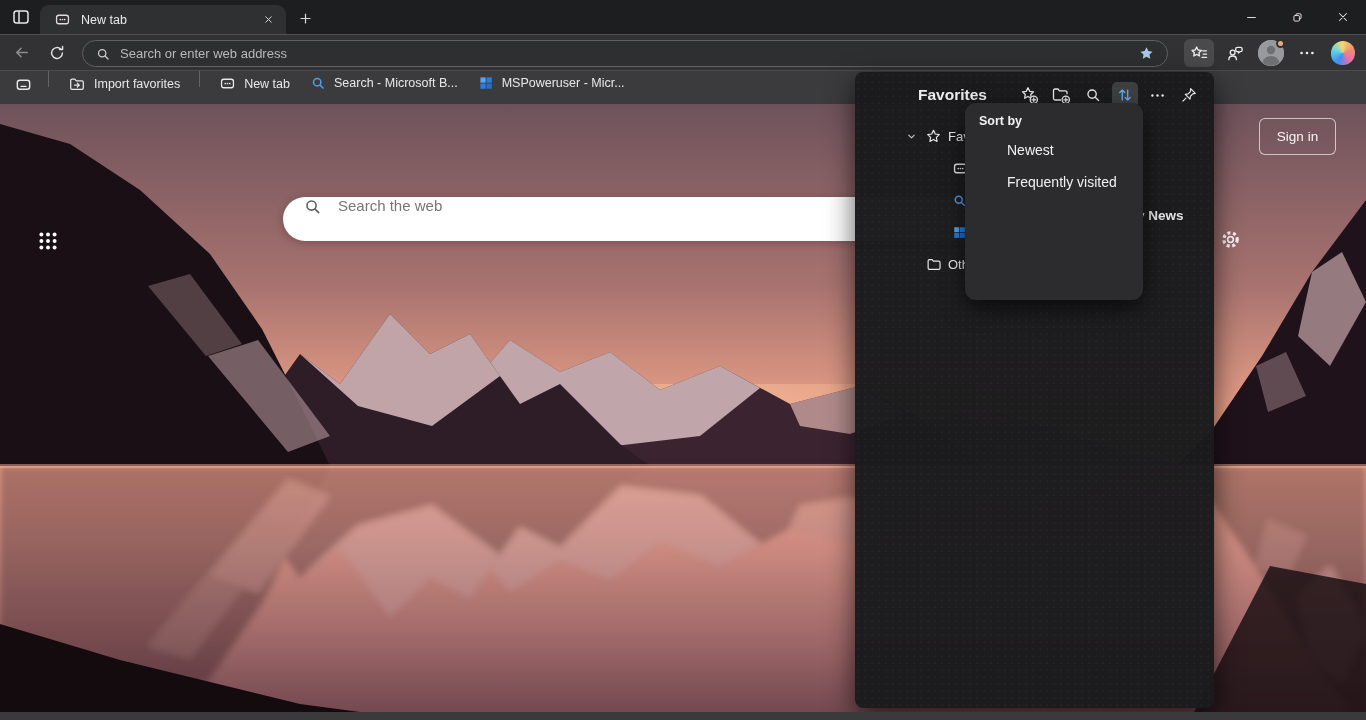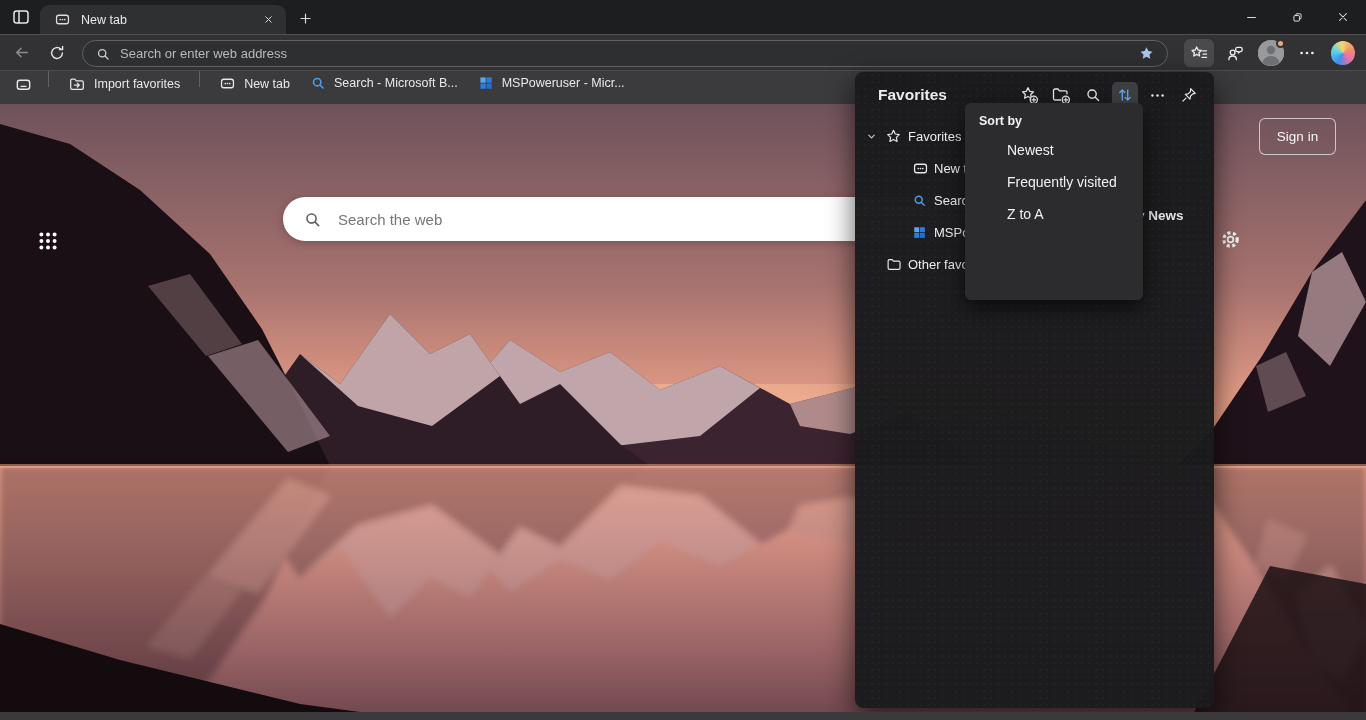--- a/index.html
+++ b/index.html
@@ -60,47 +60,47 @@
   .content { position:absolute; left:0; top:104px; width:1366px; height:616px; overflow:hidden; }
   .bg { position:absolute; left:0; top:0; }
   .waffle { position:absolute; left:34px; top:123px; width:28px; height:28px; background:none; border:none;
     display:flex; align-items:center; justify-content:center; cursor:pointer; color:#fff; }
   .gearbtn { position:absolute; left:1214px; top:119px; width:32px; height:32px; background:none; border:none;
     display:flex; align-items:center; justify-content:center; color:#f4f4f4; cursor:pointer; }
   .signin { position:absolute; left:1259px; top:14px; width:77px; height:37px; border-radius:6px;
     border:1px solid rgba(255,255,255,.65); background:rgba(120,90,95,.22); color:#f5f5f5; font-size:13.5px;
     cursor:pointer; font-family:"Liberation Sans",sans-serif; }
   .ntp-search { position:absolute; left:283px; top:93px; width:800px; height:44px; background:#ffffff;
-    border-radius:22px; display:flex; align-items:center; padding:0 18px 0 20px;
+    border-radius:22px; display:flex; align-items:flex-start; padding:0 18px 0 20px;
     box-shadow:0 2px 8px rgba(40,10,15,.25); }
   .ntp-search .sicon { color:#5f5f5f; display:flex; margin-right:16px; }
   .ntp-search input { flex:1; border:none; outline:none; background:transparent; font-size:15px; color:#333;
     font-family:"Liberation Sans",sans-serif; }
   .ntp-search input::placeholder { color:#767676; }
 
   
   .panel { position:absolute; left:855px; top:72px; width:359px; height:636px; background:rgba(26,26,28,.985);
     border-radius:8px; box-shadow:0 10px 28px rgba(0,0,0,.65); color:#ececec;
-    background-image:radial-gradient(rgba(255,255,255,.035) 1px, transparent 1px); background-size:7px 7px; }
+    background-image:radial-gradient(rgba(255,255,255,.035) 1px, transparent 1px); background-size:7px 7px;padding-left:40px; }
   .panel-header { display:flex; align-items:center; padding:10px 12px 6px 23px; }
   .panel-title { font-size:15.5px; font-weight:700; flex:1; }
   .phbtn { width:26px; height:26px; background:none; border:none; border-radius:5px; color:#e9e9e9;
     display:flex; align-items:center; justify-content:center; cursor:pointer; margin-left:6px; }
   .phbtn.active { background:#3e3f41; }
   .tree { position:relative; margin-top:6px; }
   .trow { position:relative; height:32px; display:flex; align-items:center; font-size:13px; color:#ededed;
     cursor:pointer; white-space:nowrap; overflow:hidden; }
   .trow .chev { position:absolute; left:11px; color:#c9c9c9; display:flex; }
   .trow .ticon { position:absolute; display:flex; color:#e8e8e8; }
   .trow .tlabel { position:absolute; }
   .peek { position:absolute; left:282px; top:136px; font-size:13.5px; font-weight:700; color:rgba(255,255,255,.88); }
 
   
   .menu { position:absolute; left:965px; top:103px; width:178px; height:197px; background:#2c2c2e;
-    border-radius:6px; box-shadow:0 8px 22px rgba(0,0,0,.6); padding-top:7px; color:#f1f1f1; }
+    border-radius:11px; box-shadow:0 8px 22px rgba(0,0,0,.6); padding-top:7px; color:#f1f1f1; }
   .menu-header { font-size:12.5px; font-weight:700; padding:4px 0 6px 14px; }
   .mitem { position:relative; height:32px; display:flex; align-items:center; padding-left:42px; font-size:14px;
     cursor:pointer; }
   .mitem .check { position:absolute; left:13px; top:7px; color:#cdcdcd; display:flex; }
 
   .bottom-strip { position:absolute; left:0; top:712px; width:1366px; height:8px; background:#3a3a3c; }
 </style>
 </head>
 <body>
 
@@ -446,19 +446,16 @@
   </div>
 
   <div class="menu">
     <div class="menu-header">Sort by</div>
     <div class="mitem">
       <span>Newest</span>
     </div>
     <div class="mitem">
       <span>Frequently visited</span>
     </div>
-    <div class="mitem">
-      <span>Z to A</span>
-    </div>
   </div>
 
   <div class="bottom-strip"></div>
 </div>
 
 </body></html>

